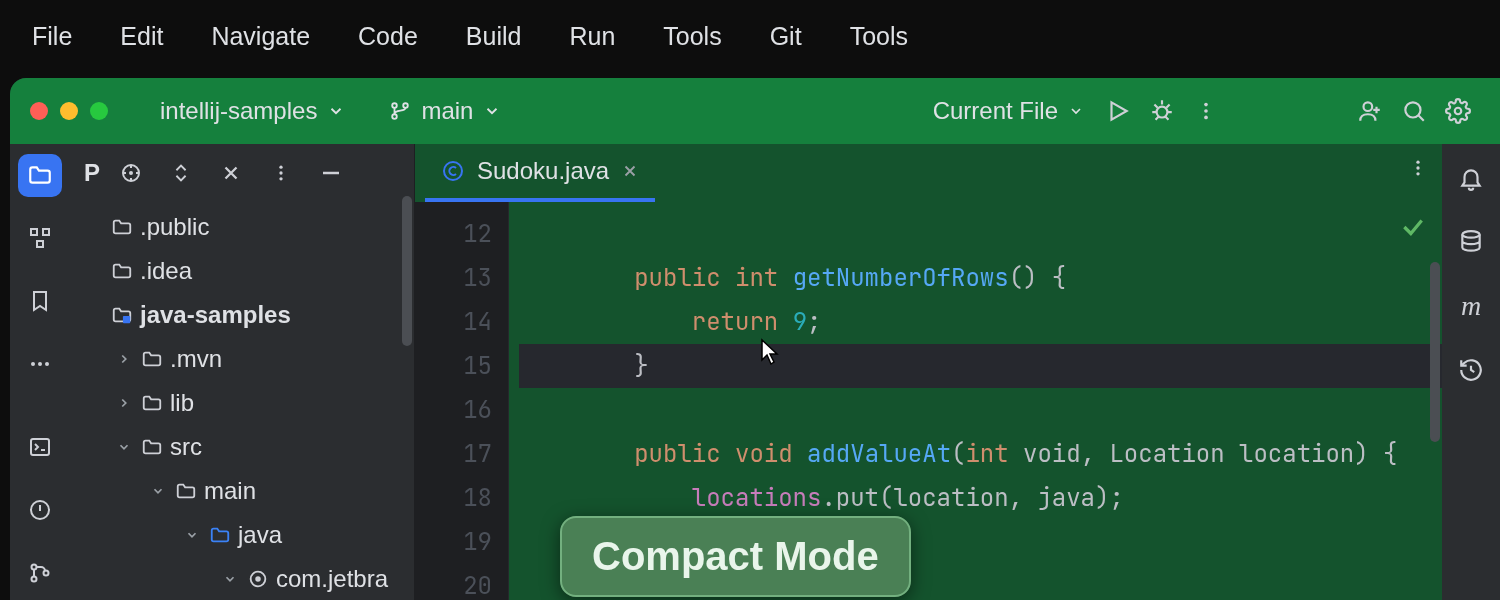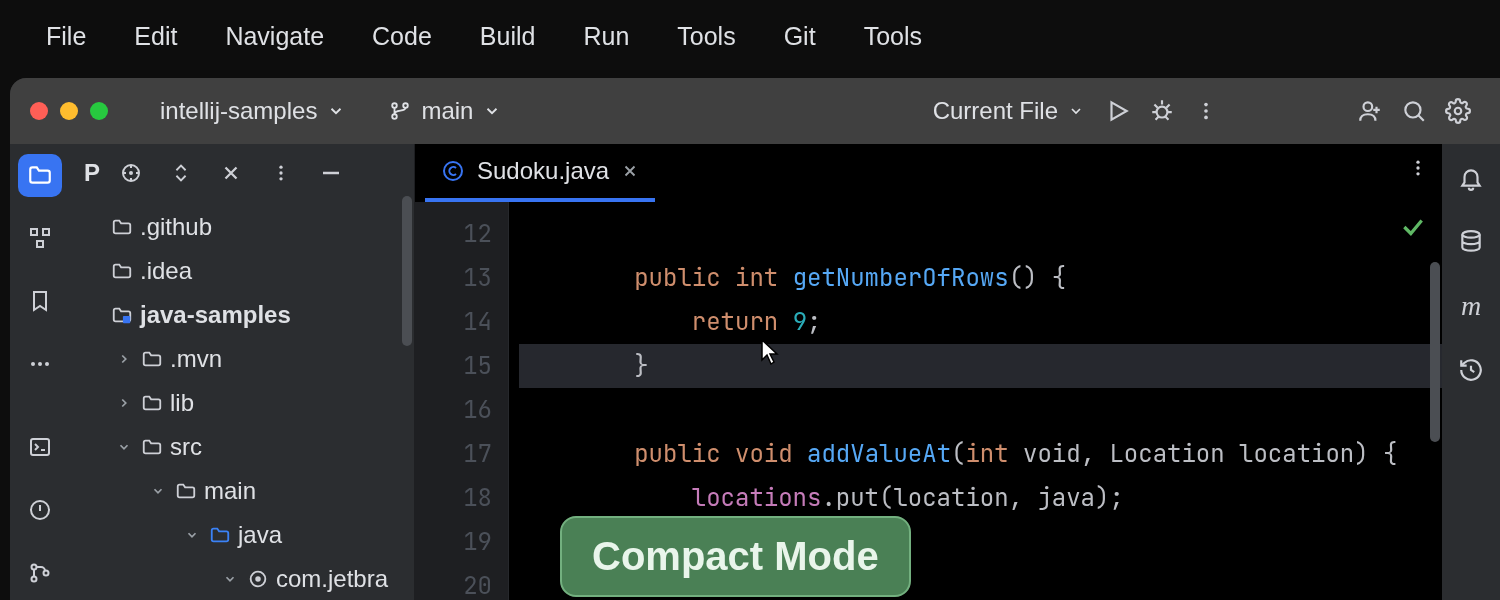--- a/index.html
+++ b/index.html
@@ -10,39 +10,38 @@
   color: #dfe1e5;
   overflow: hidden;
   font-size: 24px;
 }
 .menubar {
   height: 72px;
   display: flex;
   align-items: center;
   padding: 0 8px;
   gap: 0;
-  margin-left: 14px;
 }
 .menubar-item {
   padding: 8px 24px;
   cursor: pointer;
   font-size: 25px;
 }
 .ide-window {
   position: absolute;
   left: 10px; top: 78px; right: 0; bottom: 0;
   background: #1e1f22;
   border-radius: 16px 0 0 0;
   display: flex;
   flex-direction: column;
   overflow: hidden;
 }
 .titlebar {
   height: 66px;
-  background: #404040;
+  background: #15803d;
   display: flex;
   align-items: center;
   padding: 0 20px;
 }
 .traffic-lights { display: flex; gap: 12px; margin-right: 40px; }
 .tl { width: 18px; height: 18px; border-radius: 50%; }
 .tl.r { background: #ff5f56; }
 .tl.y { background: #ffbd2e; }
 .tl.g { background: #27c93f; }
 .titlebar-group { display: flex; align-items: center; gap: 10px; padding: 6px 12px; cursor: pointer; }
@@ -83,21 +82,21 @@
 .tree-row .ficon { width: 24px; display: inline-flex; justify-content: center; color: #ced0d6;}
 .tree-row .ficon.blue { color: #3b82f6; }
 .tree-row .name { font-size: 24px; }
 .tree-row.bold .name { font-weight: 700; }
 .indent-1 { padding-left: 14px; }
 .indent-2 { padding-left: 44px; }
 .indent-3 { padding-left: 78px; }
 .indent-4 { padding-left: 112px; }
 .indent-5 { padding-left: 150px; }
 .panel-scroll { position: absolute; right: 2px; top: 52px; width: 10px; height: 150px; background: #4b4e53; border-radius: 5px; }
-.editor-area { flex: 1; display: flex; flex-direction: column; background: #000000; }
+.editor-area { flex: 1; display: flex; flex-direction: column; background: #14532d; }
 .tabbar { height: 58px; display: flex; align-items: flex-end; padding-left: 10px; position: relative;}
 .tab { display: flex; align-items: center; height: 58px; padding: 0 16px; gap: 12px; border-bottom: 4px solid #3874f2; cursor: pointer; }
 .tab .tabicon { color: #3874f2; }
 .tab .tablabel { font-size: 24px; }
 .tab .tabclose { color: #9aa0a6; cursor: pointer; }
 .tab-more { position: absolute; right: 14px; top: 14px; cursor: pointer; color: #ced0d6;}
 .edit-scroll { position:absolute; right:2px; top: 60px; width:10px; height:180px; background:#4b4e53; border-radius:5px;}
 .editor { flex: 1; display: flex; font-family: "JetBrains Mono", Menlo, Consolas, monospace; font-size: 24px; position: relative; }
 .gutter { width: 94px; text-align: right; padding: 10px 16px 0 0; color: #4b5059; line-height: 44px; background: #1e1f22; border-right: 1px solid #26282c;}
 .code { flex: 1; padding: 10px 0 0 10px; line-height: 44px; position: relative;}
@@ -314,21 +313,21 @@
           </div>
       </div>
       <div class="tree" id="tree">
           <div class="tree-row indent-1">
             <span class="chev"></span>
             <span class="ficon">
               <svg width="22" height="22" viewBox="0 0 24 24" fill="none" stroke="currentColor" stroke-width="2">
                 <path d="M3 7a2 2 0 0 1 2-2h4l2 3h8a2 2 0 0 1 2 2v7a2 2 0 0 1-2 2H5a2 2 0 0 1-2-2z"></path>
               </svg>
             </span>
-            <span class="name">.github</span>
+            <span class="name">.public</span>
           </div>
           <div class="tree-row indent-1">
             <span class="chev"></span>
             <span class="ficon">
               <svg width="22" height="22" viewBox="0 0 24 24" fill="none" stroke="currentColor" stroke-width="2">
                 <path d="M3 7a2 2 0 0 1 2-2h4l2 3h8a2 2 0 0 1 2 2v7a2 2 0 0 1-2 2H5a2 2 0 0 1-2-2z"></path>
               </svg>
             </span>
             <span class="name">.idea</span>
           </div>

